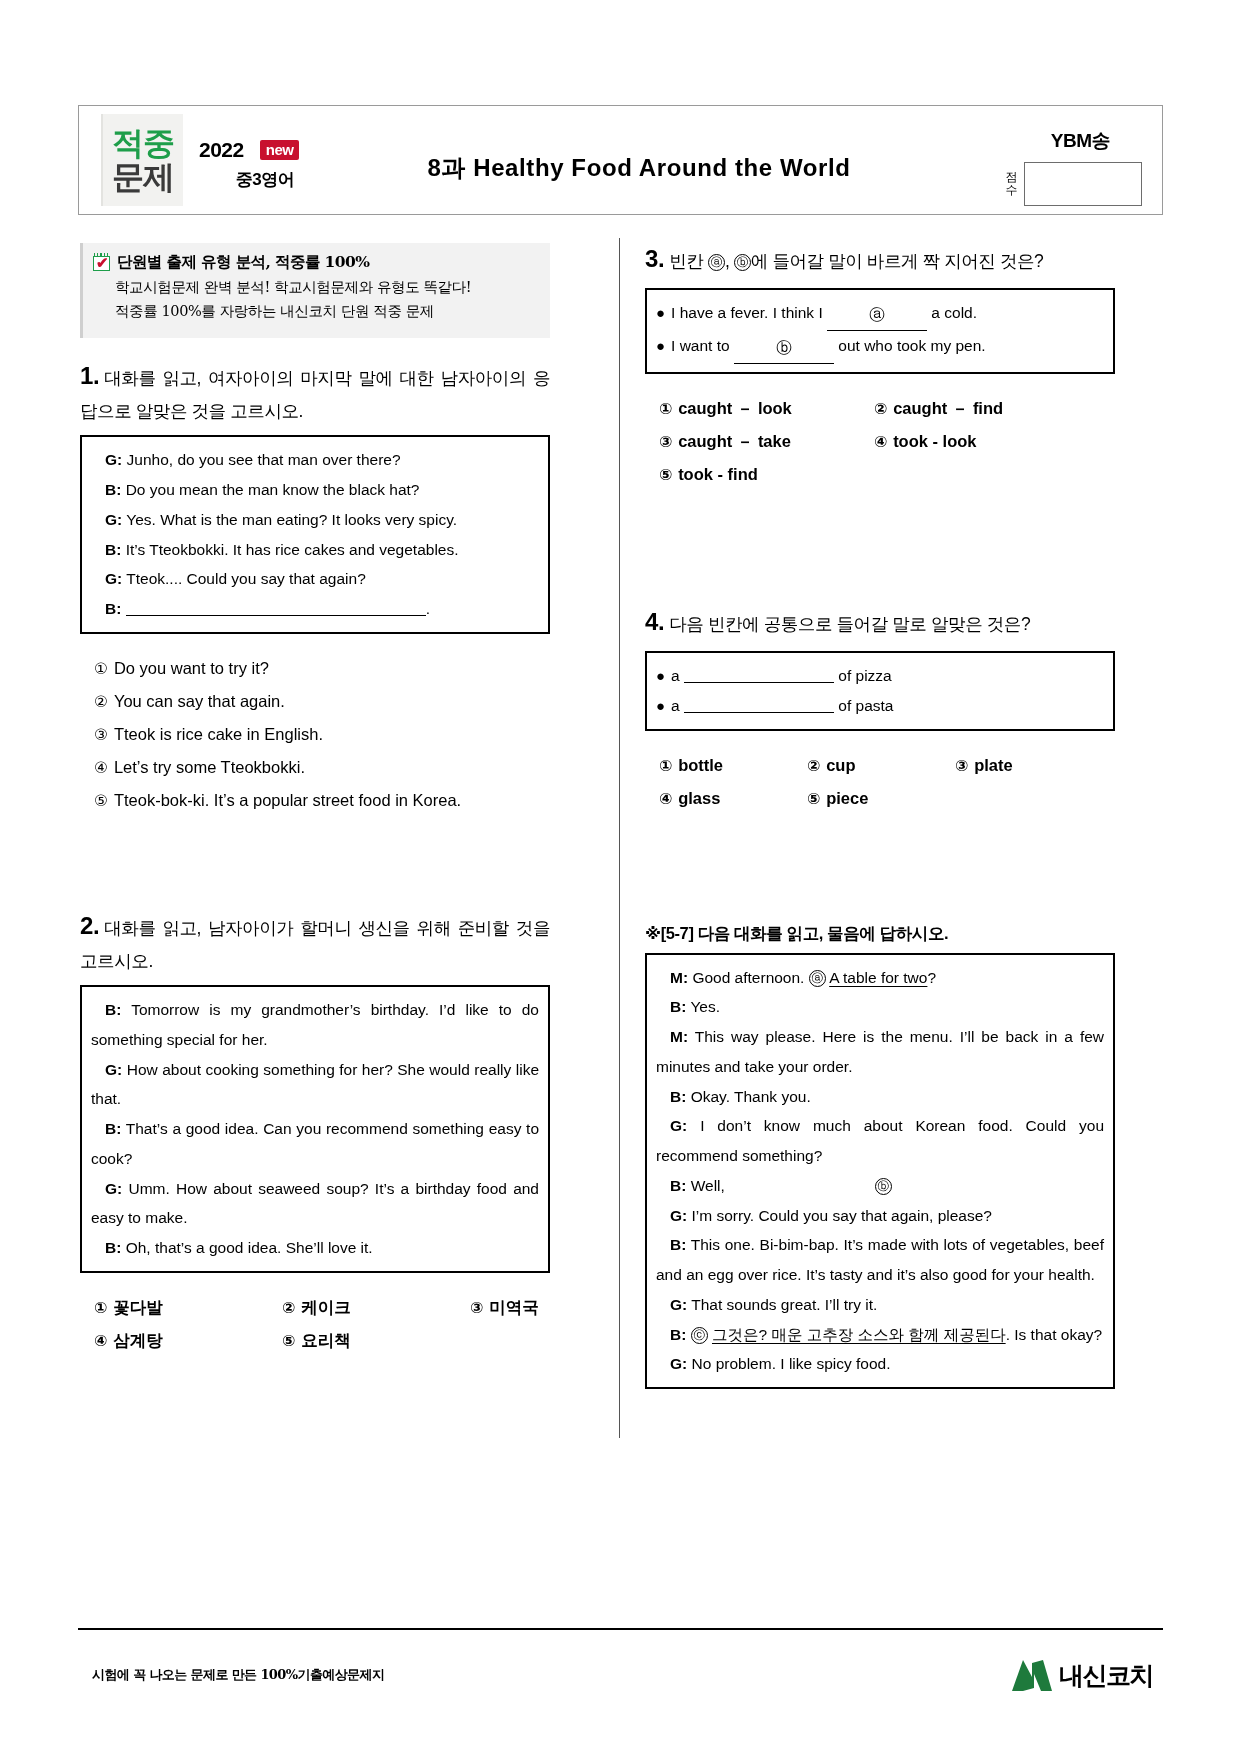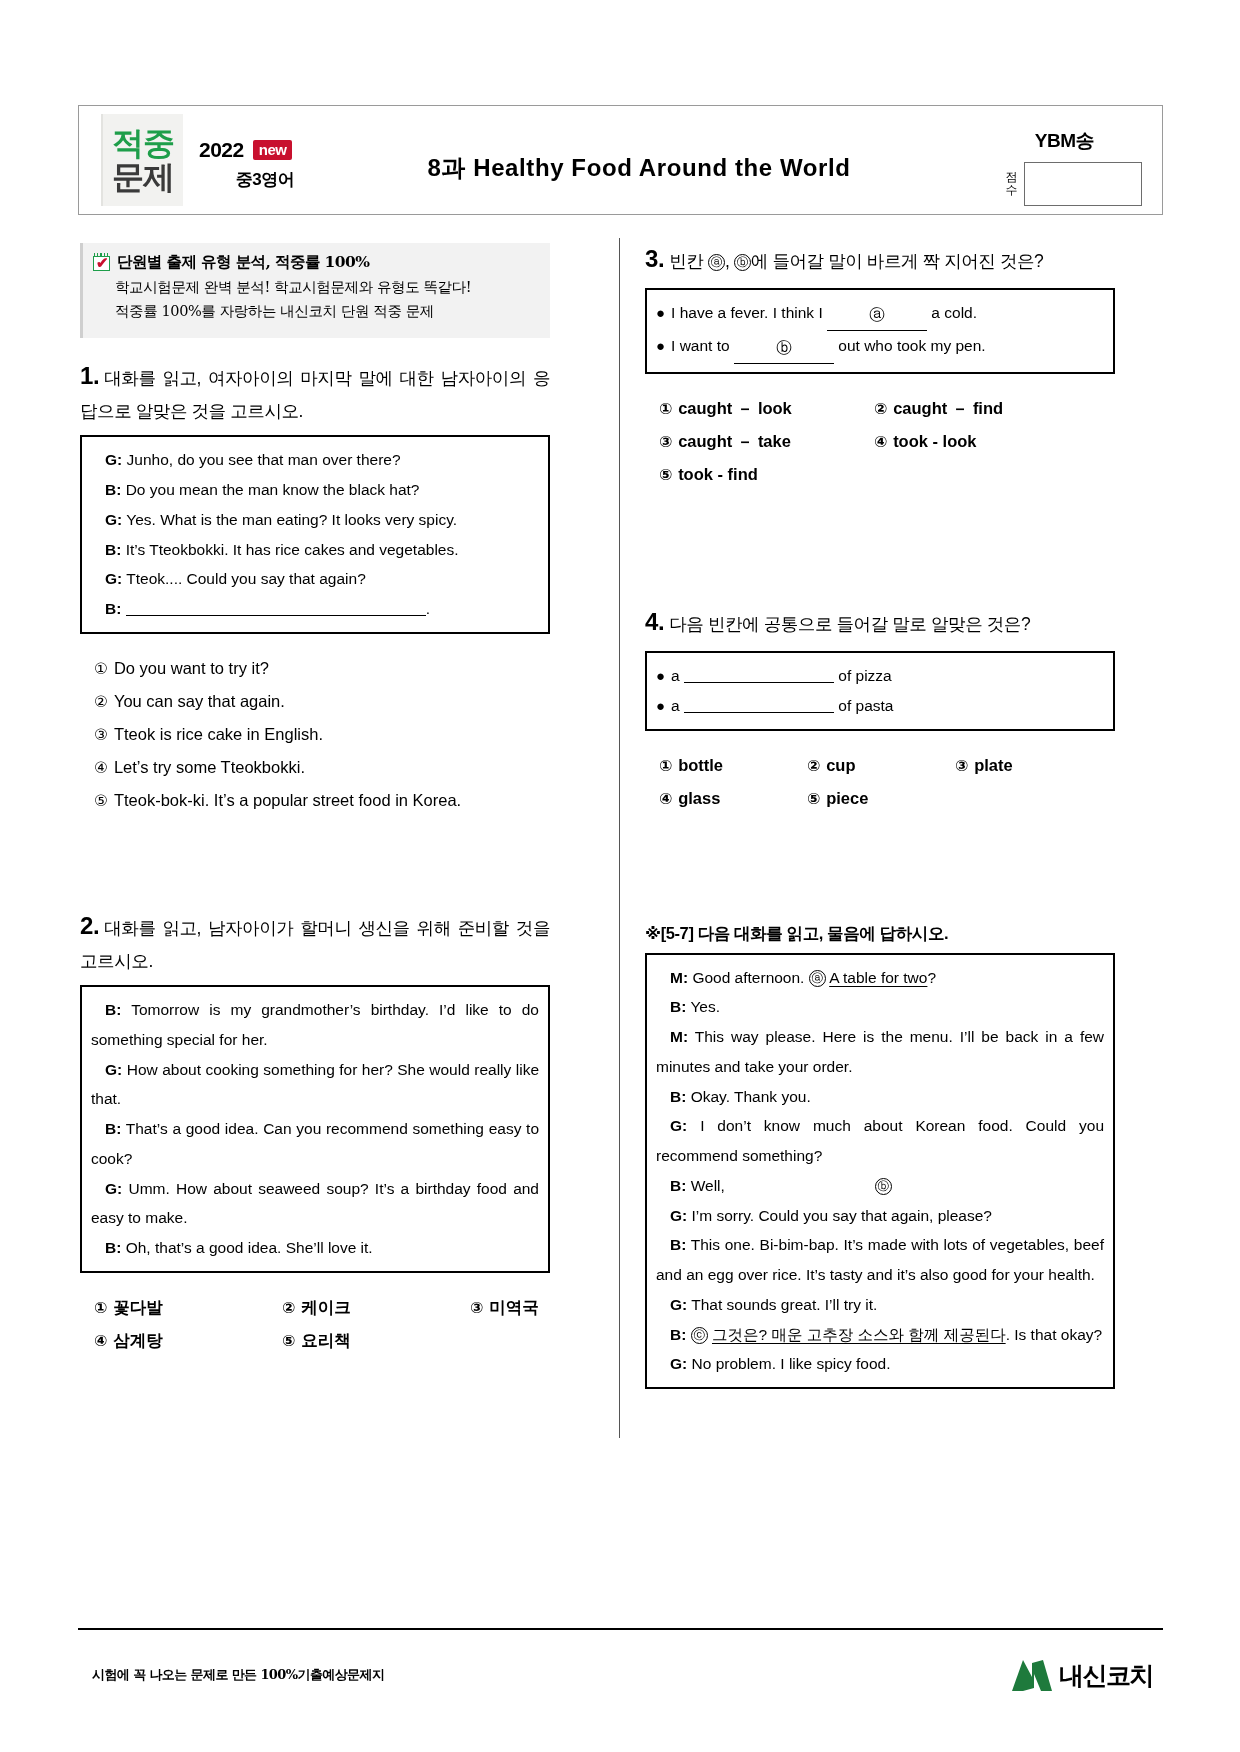--- a/index.html
+++ b/index.html
@@ -51,21 +51,21 @@
     letter-spacing: -1px;
     margin-top: 2px;
   }
   .year-block {
     position: absolute;
     left: 120px; top: 32px;
     width: 120px;
     text-align: center;
   }
   .year-row {
-    display: flex; align-items: center; gap: 9px;
+    display: flex; align-items: center; gap: 16px;
     justify-content: flex-start;
   }
   .year-num {
     font-size: 21px; font-weight: bold;
     font-family: "Liberation Sans", sans-serif;
     letter-spacing: -0.5px;
   }
   .badge-new {
     background: #c8102e; color: #fff;
     font-size: 15px; font-weight: bold;
@@ -82,21 +82,21 @@
   .doc-title {
     position: absolute;
     left: 260px; top: 7px; width: 600px; height: 110px;
     display: flex; align-items: center; justify-content: center;
     font-size: 24px; font-weight: bold;
     letter-spacing: 0.6px;
     text-align: center;
   }
   .publisher {
     position: absolute;
-    right: 68px; top: 22px;
+    right: 52px; top: 22px;
     font-size: 19px; font-weight: bold;
     letter-spacing: -0.5px;
   }
   .score-wrap {
     position: absolute;
     right: 20px; top: 56px;
     display: flex; align-items: stretch; gap: 6px;
   }
   .score-label {
     font-size: 12px; line-height: 1.05;

